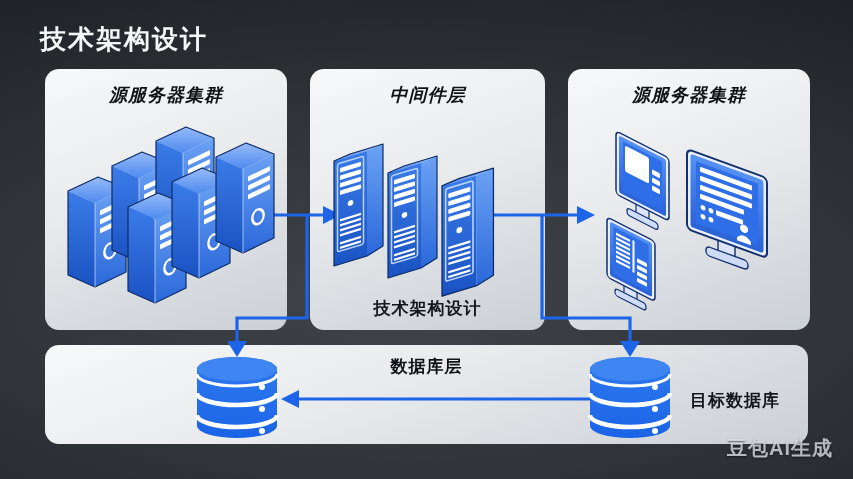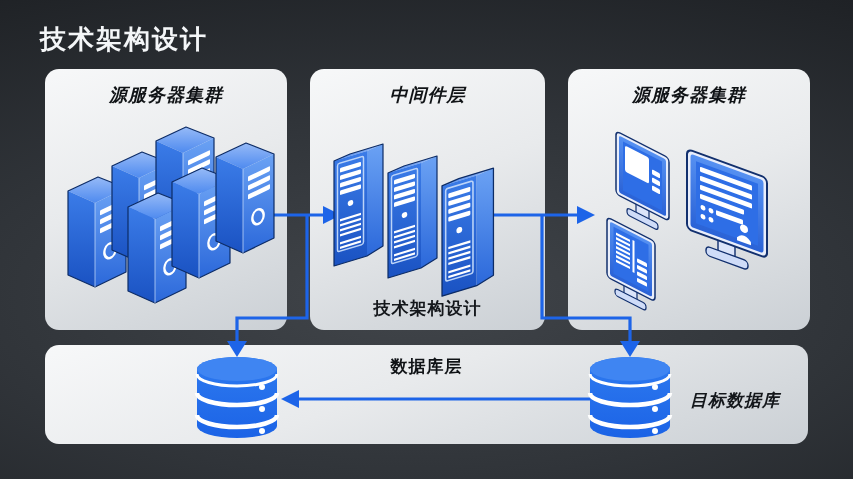--- a/index.html
+++ b/index.html
@@ -29,21 +29,21 @@
     font-size:17px;font-weight:700;color:#14171b;letter-spacing:1px;
   }
   .db-layer-title{
     position:absolute;top:10px;left:0;width:100%;text-align:center;
     font-size:17px;font-weight:700;color:#101316;letter-spacing:1px;
   }
   .db-label{
     position:absolute;top:44px;font-size:17px;font-weight:700;color:#14171b;letter-spacing:1px;
   }
   #label-source-db{left:35px;}
-  #label-target-db{left:645px;font-style:italic;}
+  #label-target-db{left:645px;}
   .diagram-svg{position:absolute;left:0;top:0;width:853px;height:479px;}
   .watermark{
     position:absolute;right:20px;bottom:17px;
     font-size:20px;font-weight:700;letter-spacing:1px;
     color:rgba(226,231,238,0.78);text-shadow:0 1px 2px rgba(0,0,0,0.55);
   }
 </style>
 </head>
 <body>
 
@@ -237,13 +237,14 @@
           <circle cx="57" cy="59" r="4"></circle>
           <path d="M50,70 q7,-8 14,0 v3 h-14 z"></path>
         </g>
       </g>
     </g>
 
     <use href="#db-cyl" transform="translate(197,357)"></use>
     <use href="#db-cyl" transform="translate(590,357)"></use>
   </svg>
 
+  <div class="watermark">豆包AI生成</div>
 </div>
 
 </body></html>

